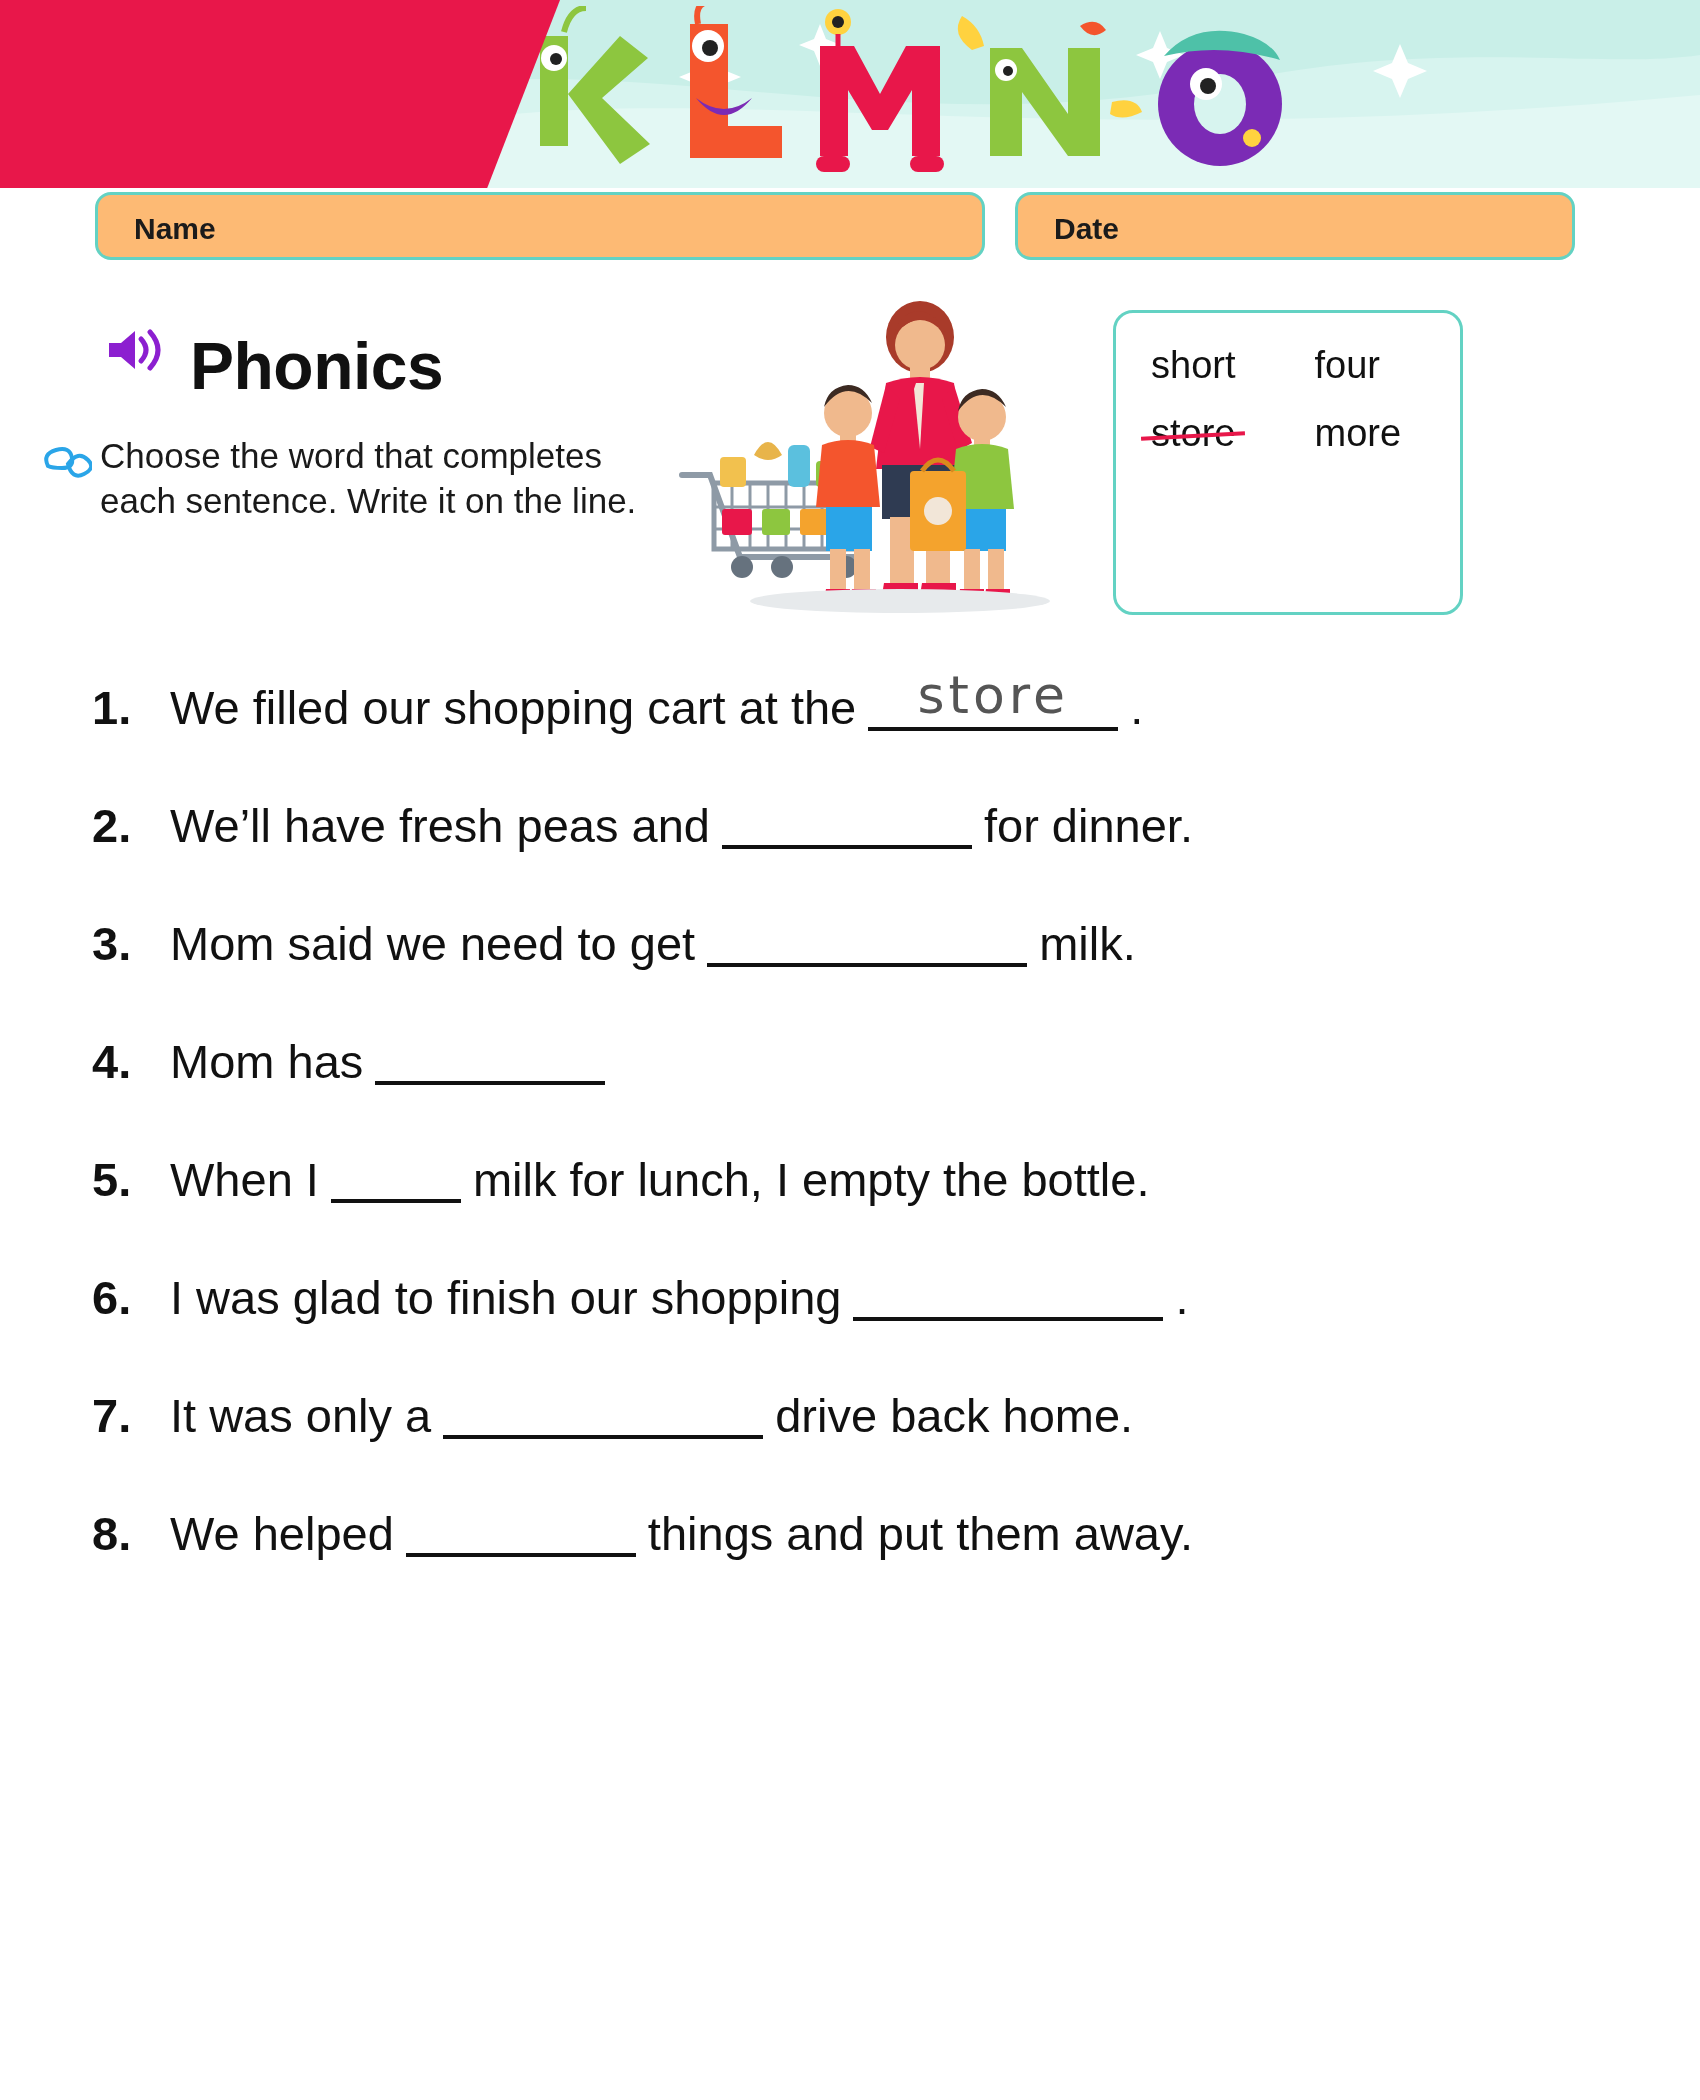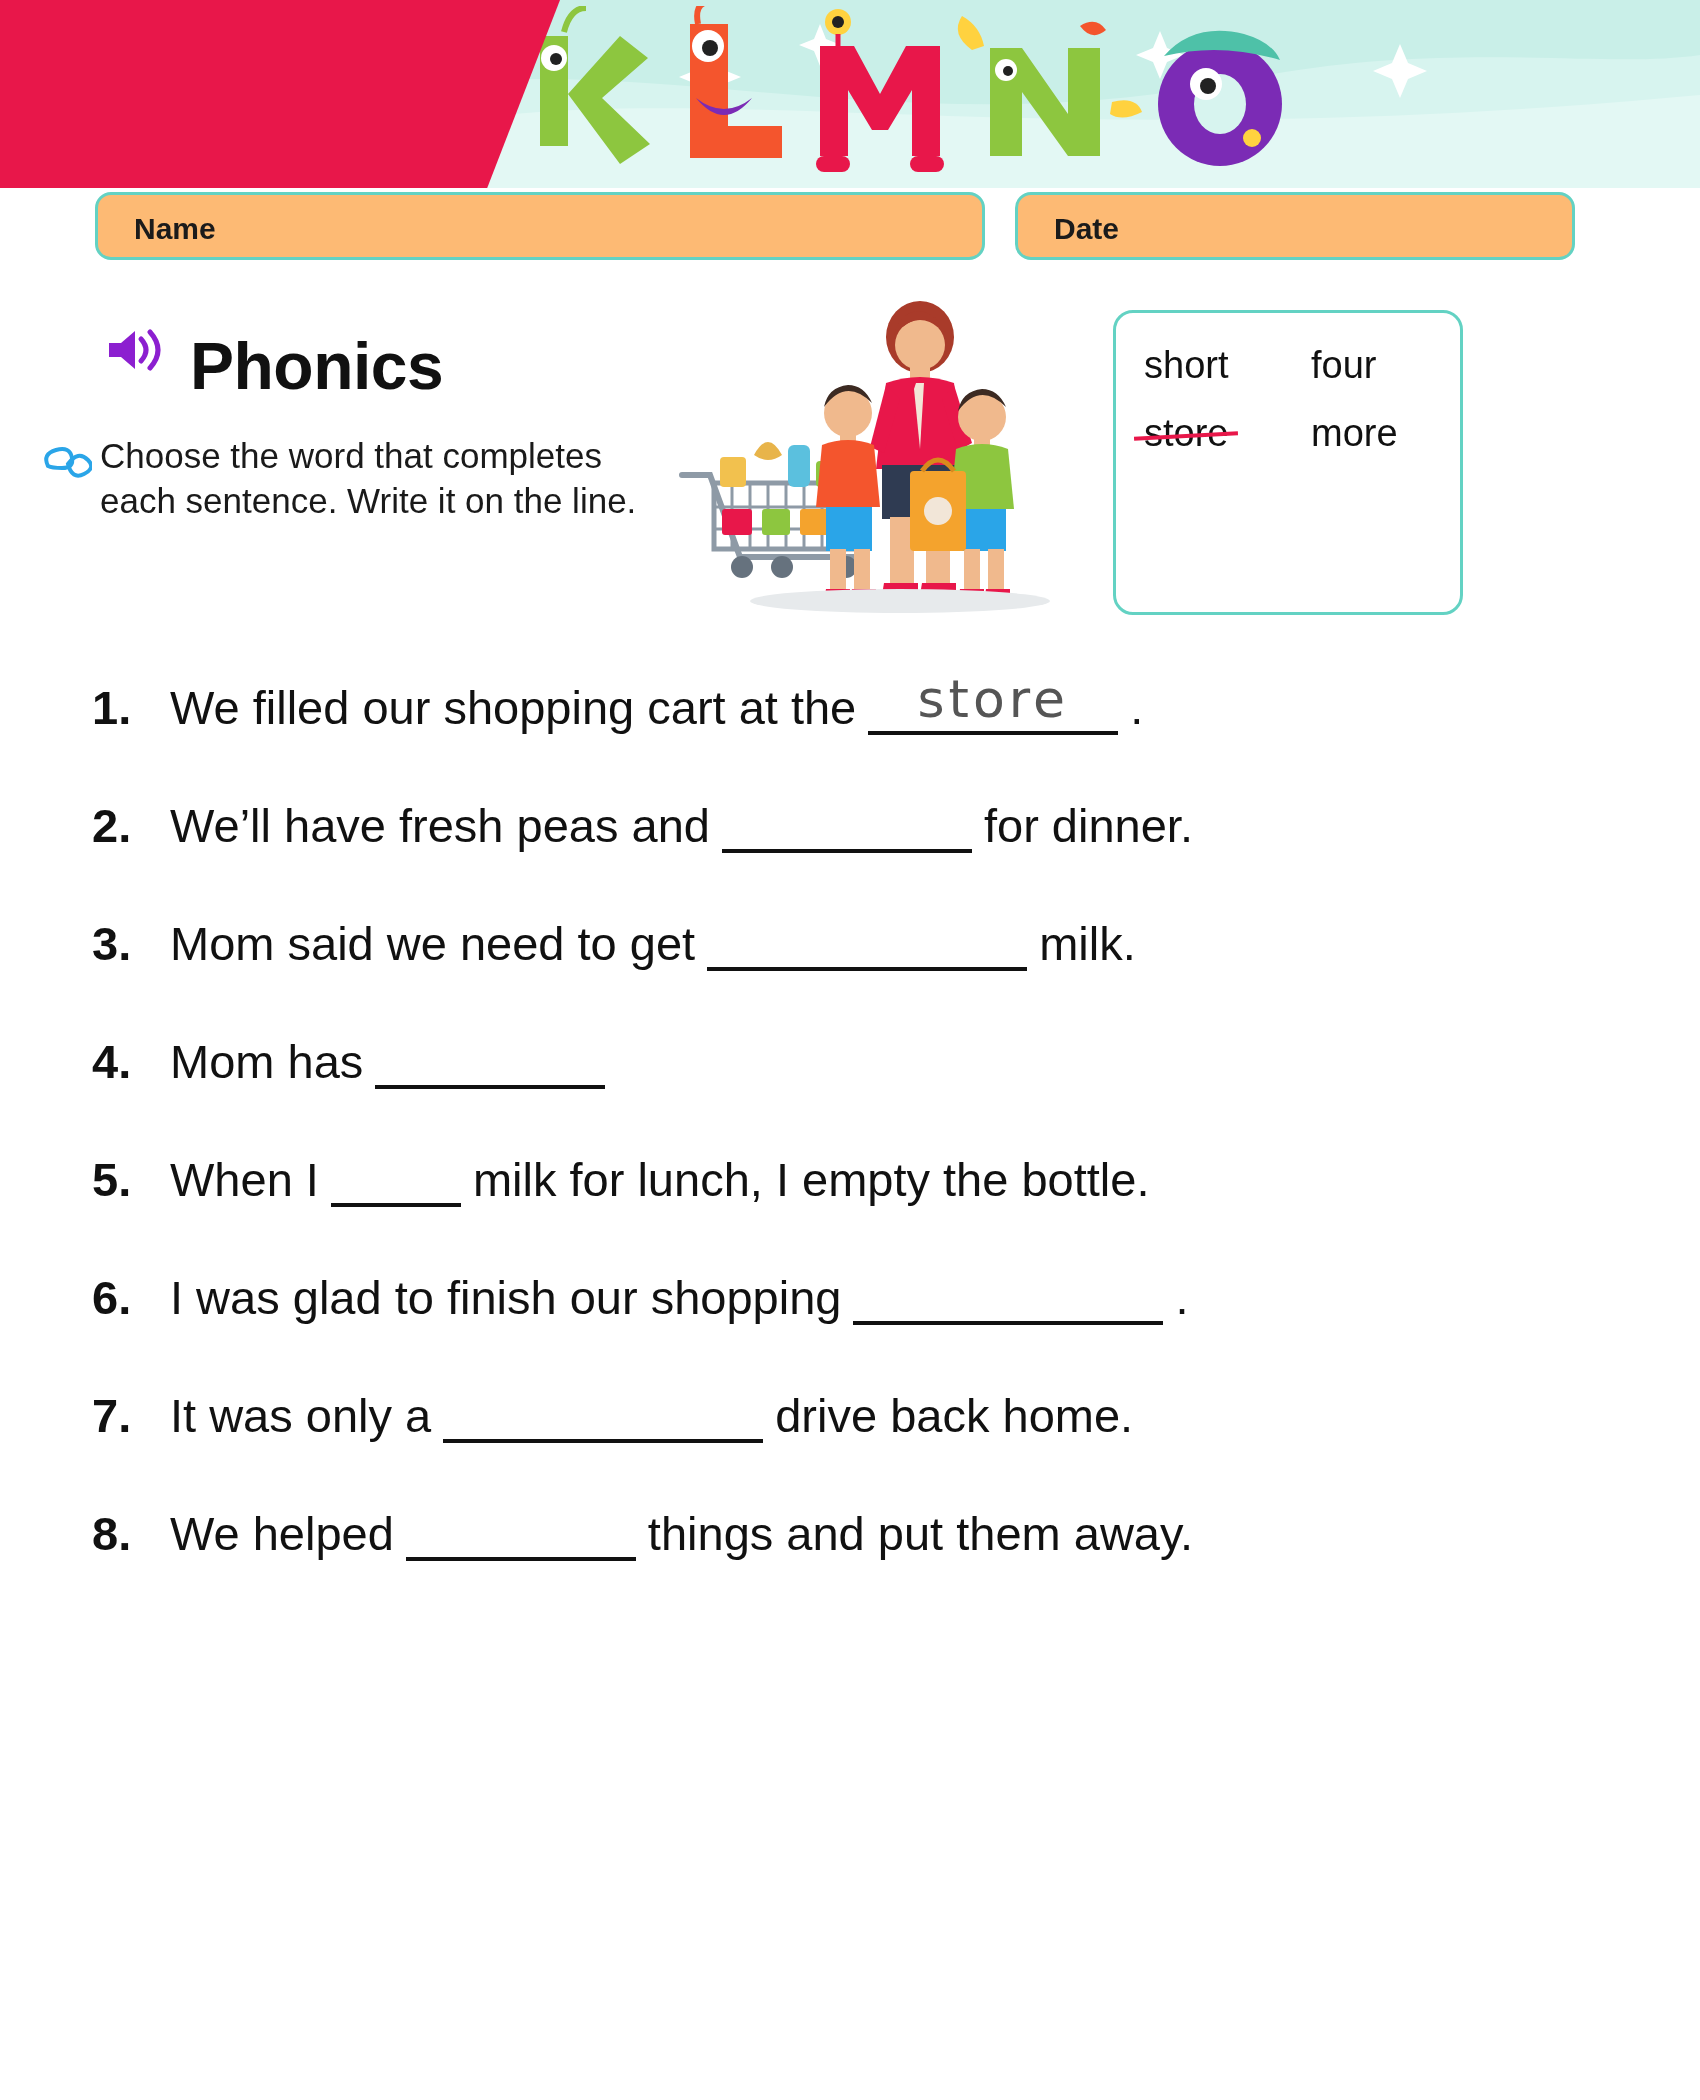--- a/index.html
+++ b/index.html
@@ -146,21 +146,21 @@
   .wordbank {
     position: absolute;
     left: 1113px;
     top: 310px;
     width: 350px;
     height: 305px;
     border: 3px solid #63d2c3;
     border-radius: 20px;
     background: #ffffff;
     box-sizing: border-box;
-    padding: 18px 0 0 0;
+    padding: 18px 0 0 7px;
   }
   .wb-row {
     display: flex;
     height: 68px;
     align-items: center;
   }
   .wb-cell {
     font-size: 38px;
     color: #111111;
     position: relative;
@@ -197,21 +197,21 @@
     color: #111111;
     white-space: nowrap;
   }
   .q-num {
     font-weight: bold;
     width: 78px;
     flex: 0 0 78px;
   }
   .q-text {
     display: flex;
-    align-items: flex-end;
+    align-items: center;
   }
   .blank {
     display: inline-block;
     border-bottom: 4px solid #111111;
     margin: 0 12px;
     height: 42px;
     position: relative;
   }
   .blank.answered {
     border-bottom: 4px solid #111111;

